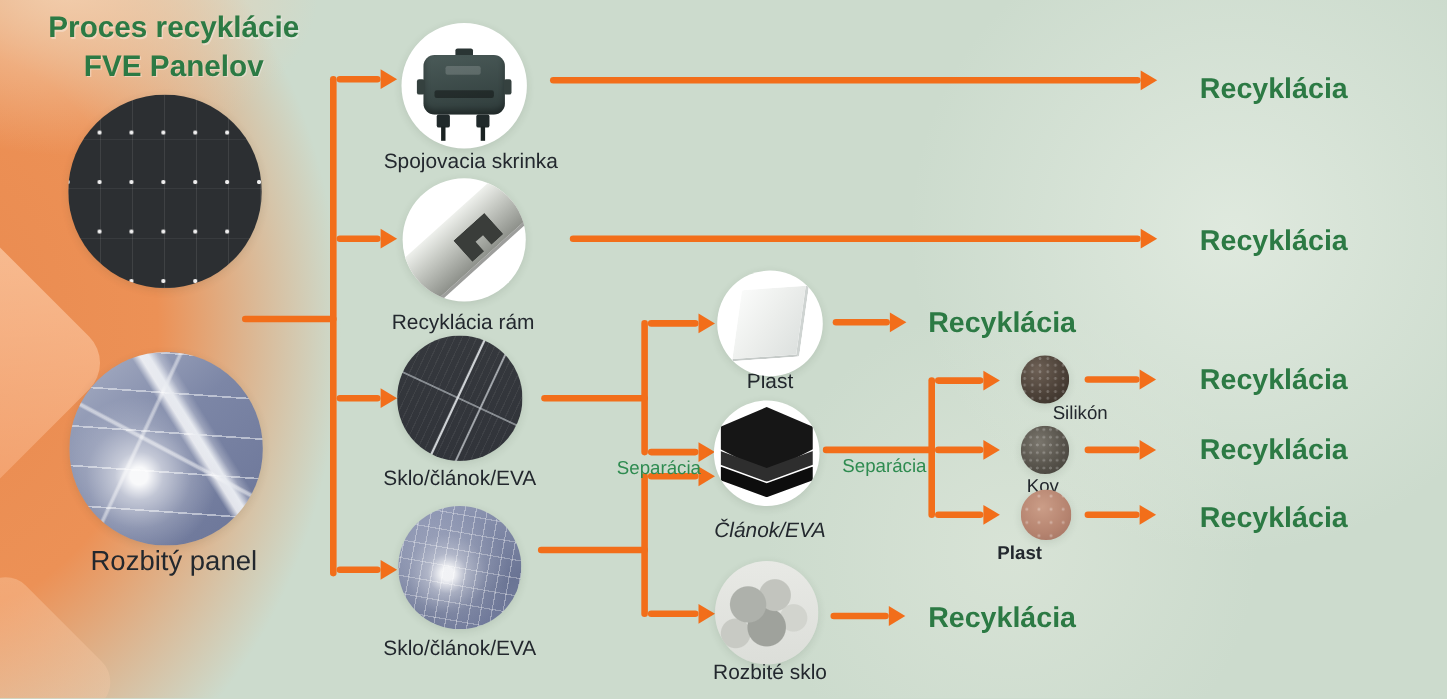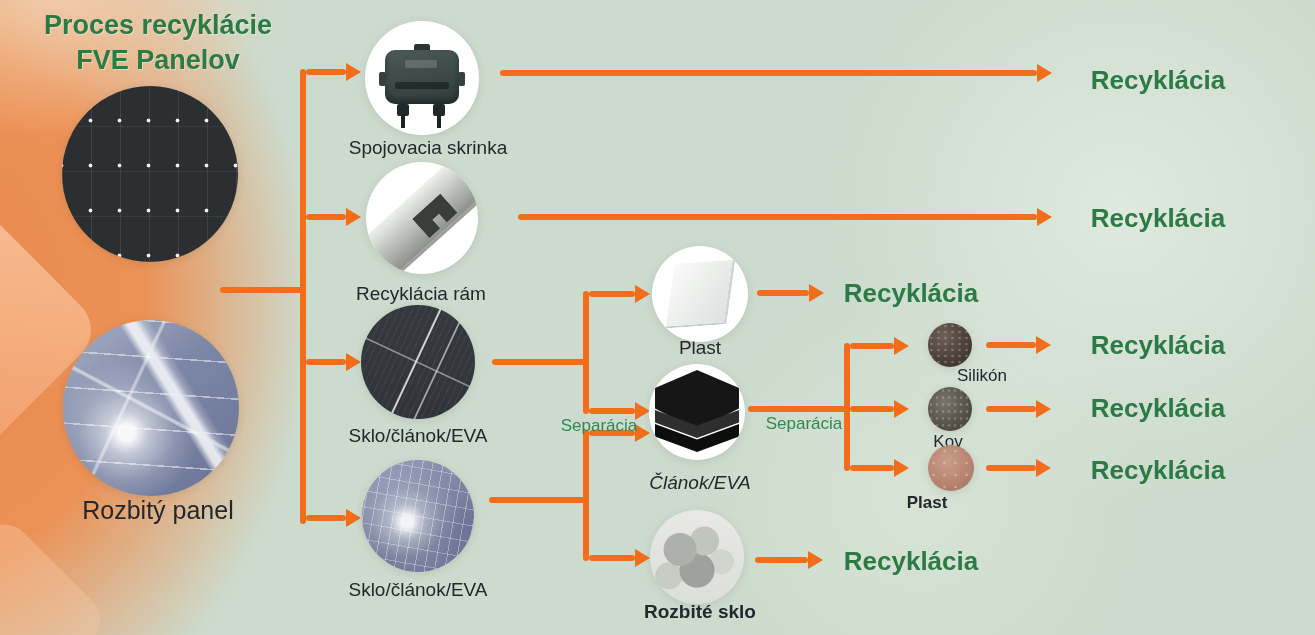--- a/index.html
+++ b/index.html
@@ -259,21 +259,21 @@
   <div class="lbl sm" style="left:882px; top:493px; width:90px;font-weight:bold;">Plast</div>
 
   <div class="hl" style="left:986px; top:342px; width:50px;"></div>
   <div class="ah" style="left:1036px; top:336px;"></div>
   <div class="hl" style="left:986px; top:406px; width:50px;"></div>
   <div class="ah" style="left:1036px; top:400px;"></div>
   <div class="hl" style="left:986px; top:465px; width:50px;"></div>
   <div class="ah" style="left:1036px; top:459px;"></div>
 
   <div class="circ img-crushed-glass" style="left:650px; top:510px; width:94px; height:94px;"></div>
-  <div class="lbl med" style="left:630px; top:601px; width:140px;font-weight:bold;">Rozbité sklo</div>
+  <div class="lbl med" style="left:630px; top:601px; width:140px;">Rozbité sklo</div>
   <div class="hl" style="left:755px; top:557px; width:53px;"></div>
   <div class="ah" style="left:808px; top:551px;"></div>
   <div class="recy" style="left:831px; top:546px; width:160px;">Recyklácia</div>
 
   <div class="recy" style="left:1078px; top:65px;">Recyklácia</div>
   <div class="recy" style="left:1078px; top:203px;">Recyklácia</div>
   <div class="recy" style="left:1078px; top:330px;">Recyklácia</div>
   <div class="recy" style="left:1078px; top:393px;">Recyklácia</div>
   <div class="recy" style="left:1078px; top:455px;">Recyklácia</div>
 </div>

